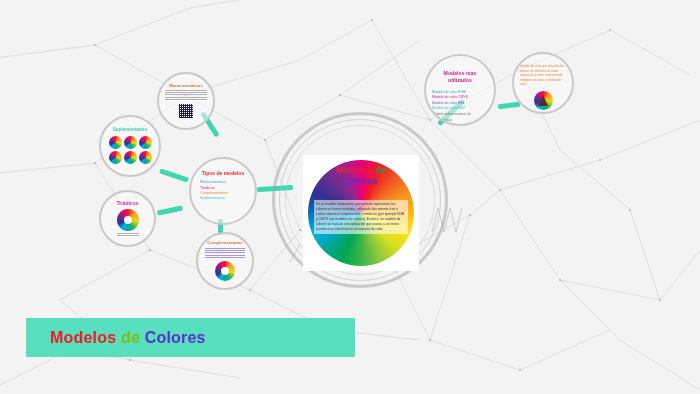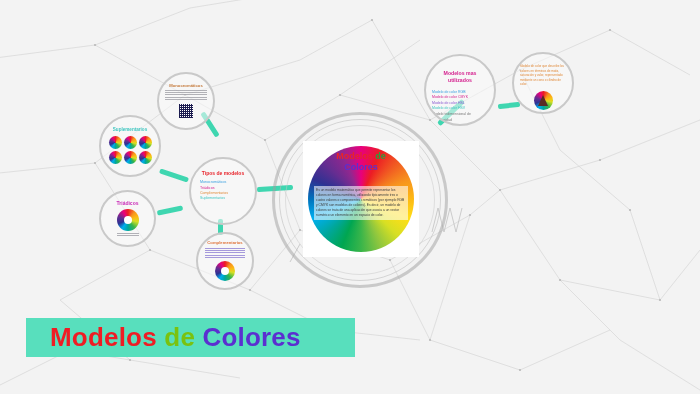--- a/index.html
+++ b/index.html
@@ -54,21 +54,21 @@
     left: 272px; top: 112px;
     width: 176px; height: 176px;
   }
   .halo {
     position: absolute;
     border-radius: 50%;
     border: 1px solid rgba(170,170,170,0.55);
   }
   #center-card {
     position: absolute;
-    left: 303px; top: 141px;
+    left: 303px; top: 155px;
     width: 116px; height: 116px;
     background: #ffffff;
     overflow: hidden;
   }
   #color-wheel {
     position: absolute;
     left: 5px; top: 5px;
     width: 106px; height: 106px;
     border-radius: 50%;
     background:
@@ -108,21 +108,21 @@
   #banner {
     position: absolute;
     left: 26px; top: 318px;
     width: 329px; height: 39px;
     background: #58dfbd;
     display: flex;
     align-items: center;
     padding-left: 24px;
   }
   #banner-title {
-    font-size: 26px;
+    font-size: 16px;
     font-weight: bold;
     letter-spacing: .2px;
     white-space: nowrap;
   }
   #banner-title .b1 { color: #ef1c24; }
   #banner-title .b2 { color: #7ac20f; }
   #banner-title .b3 { color: #5b2fd0; }
 
   
   .mini-wheel {

